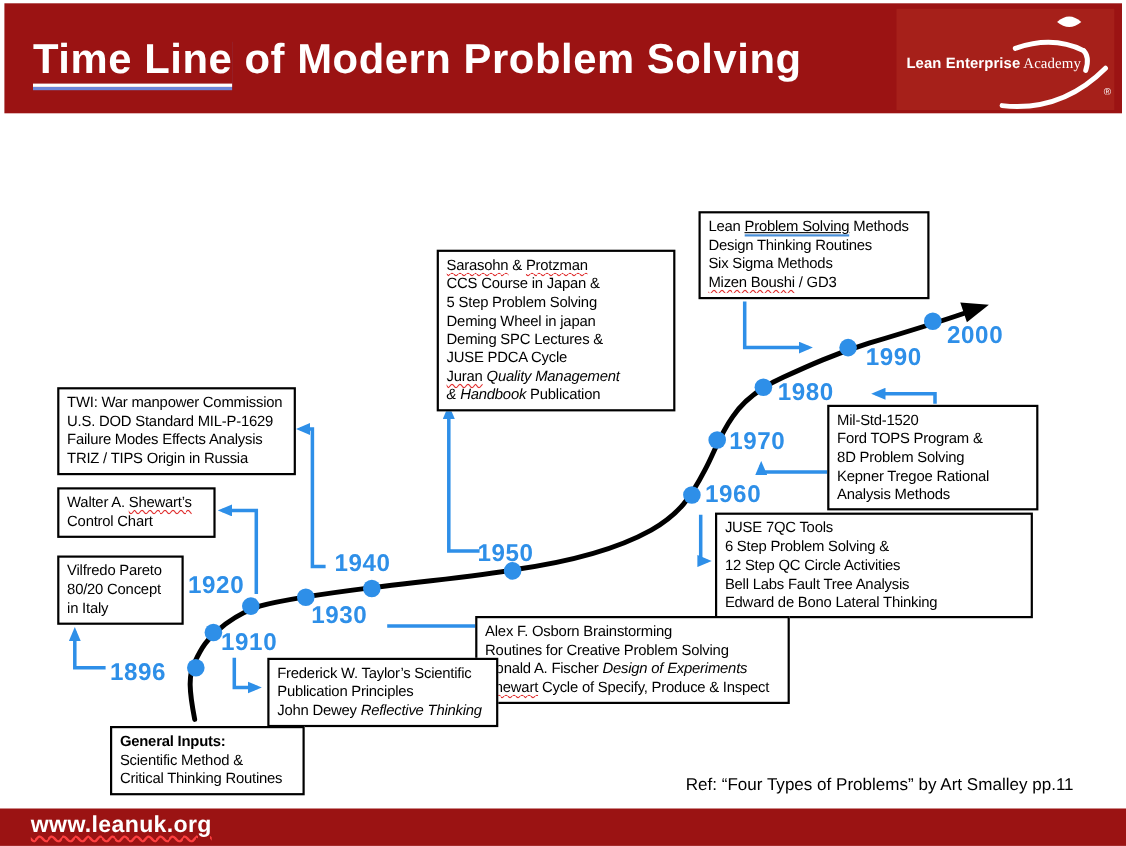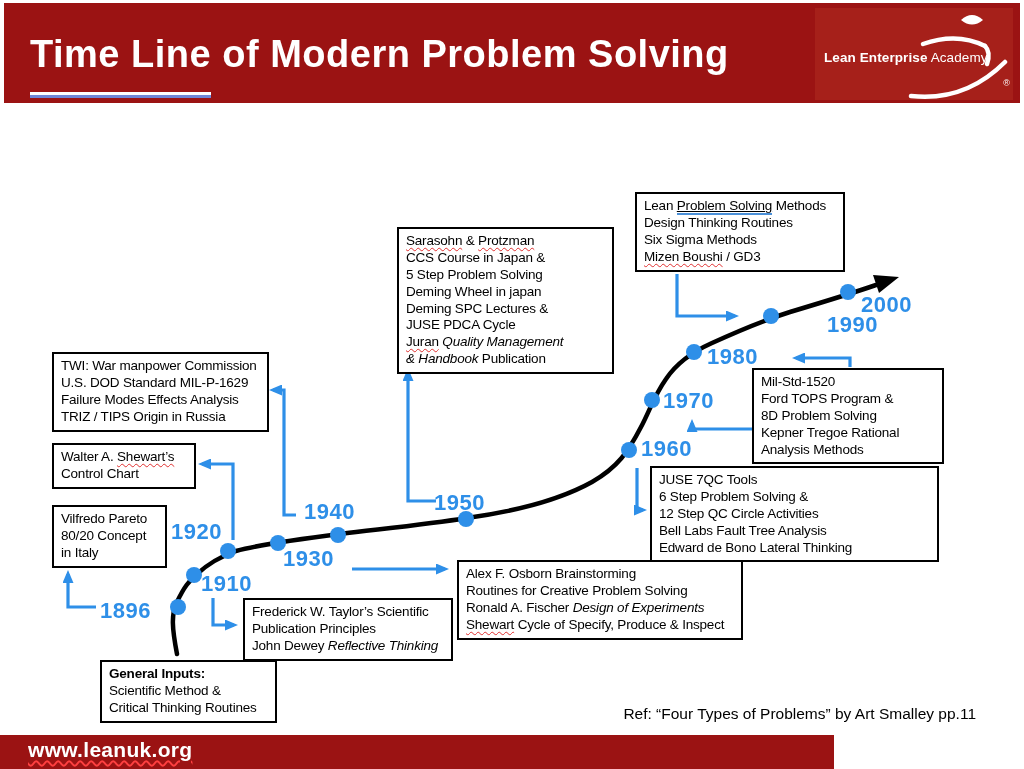--- a/index.html
+++ b/index.html
@@ -15,39 +15,39 @@
   }
   .page-title{
     position:absolute;left:26px;top:30px;margin:0;
     color:#ffffff;font-size:38px;font-weight:bold;letter-spacing:0.5px;
     white-space:nowrap;
   }
   .title-underlined{
     display:inline-block;line-height:1.05;
     border-bottom:3px solid #ffffff;
     box-shadow:0 3px 0 0 #6e86d8;
-    padding-bottom:17px;
+    padding-bottom:1px;
   }
   .logo{
     position:absolute;right:7px;top:5px;width:198px;height:92px;
     background:#A6201A;
   }
   .logo-text{
     position:absolute;left:9px;top:42px;color:#ffffff;font-size:13.5px;
     white-space:nowrap;letter-spacing:0.1px;
   }
   .logo-text .lt-bold{font-weight:bold;}
-  .logo-text .lt-light{font-weight:normal;}
+  .logo-text .lt-light{font-weight:normal;font-family:Liberation Serif, serif;}
   .logo-reg{
     position:absolute;right:3px;bottom:12px;color:#ffffff;font-size:9px;
   }
   .logo-figure{position:absolute;right:0;top:0;}
   
   .footer{
-    position:absolute;left:0;top:735px;width:834px;height:34px;
+    position:absolute;left:0;top:735px;width:1024px;height:34px;
     background:#9B1313;
   }
   .footer-url{
     position:absolute;left:28px;top:3px;color:#ffffff;
     font-size:21px;font-weight:bold;letter-spacing:0.3px;
     text-decoration:underline wavy #ff4040;
     text-decoration-thickness:1.5px;text-underline-offset:3px;
   }
   
   .diagram-svg{position:absolute;left:0;top:0;z-index:1;}
@@ -149,21 +149,21 @@
 
 <span class="year" style="left:100px;top:598px">1896</span>
 <span class="year" style="left:201px;top:571px">1910</span>
 <span class="year" style="left:171px;top:519px">1920</span>
 <span class="year" style="left:283px;top:546px">1930</span>
 <span class="year" style="left:304px;top:499px">1940</span>
 <span class="year" style="left:434px;top:490px">1950</span>
 <span class="year" style="left:641px;top:436px">1960</span>
 <span class="year" style="left:663px;top:388px">1970</span>
 <span class="year" style="left:707px;top:344px">1980</span>
-<span class="year" style="left:827px;top:312px">1990</span>
+<span class="year" style="left:787px;top:312px">1990</span>
 <span class="year" style="left:861px;top:292px">2000</span>
 
 <div class="abox" style="left:52px;top:352px;min-width:199px">
     <div class="bline"><span>TWI: War manpower Commission</span></div>
     <div class="bline"><span>U.S. DOD Standard MIL-P-1629</span></div>
     <div class="bline"><span>Failure Modes Effects Analysis</span></div>
     <div class="bline"><span>TRIZ / TIPS Origin in Russia</span></div>
   </div>
 <div class="abox" style="left:52px;top:443px;min-width:126px">
     <div class="bline"><span>Walter A. </span><span class="s-sq">Shewart’s</span></div>
@@ -197,21 +197,21 @@
     <div class="bline"><span>Kepner Tregoe Rational</span></div>
     <div class="bline"><span>Analysis Methods</span></div>
   </div>
 <div class="abox" style="left:650px;top:466px;min-width:271px">
     <div class="bline"><span>JUSE 7QC Tools</span></div>
     <div class="bline"><span>6 Step Problem Solving &amp;</span></div>
     <div class="bline"><span>12 Step QC Circle Activities</span></div>
     <div class="bline"><span>Bell Labs Fault Tree Analysis</span></div>
     <div class="bline"><span>Edward de Bono Lateral Thinking</span></div>
   </div>
-<div class="abox" style="left:457px;top:560px;min-width:268px">
+<div class="abox" style="left:432px;top:560px;min-width:268px">
     <div class="bline"><span>Alex F. Osborn Brainstorming</span></div>
     <div class="bline"><span>Routines for Creative Problem Solving</span></div>
     <div class="bline"><span>Ronald A. Fischer </span><span class="s-i">Design of Experiments</span></div>
     <div class="bline"><span class="s-sq">Shewart</span><span> Cycle of Specify, Produce &amp; Inspect</span></div>
   </div>
 <div class="abox" style="left:243px;top:598px;min-width:192px">
     <div class="bline"><span>Frederick W. Taylor’s Scientific</span></div>
     <div class="bline"><span>Publication Principles</span></div>
     <div class="bline"><span>John Dewey </span><span class="s-i">Reflective Thinking</span></div>
   </div>

